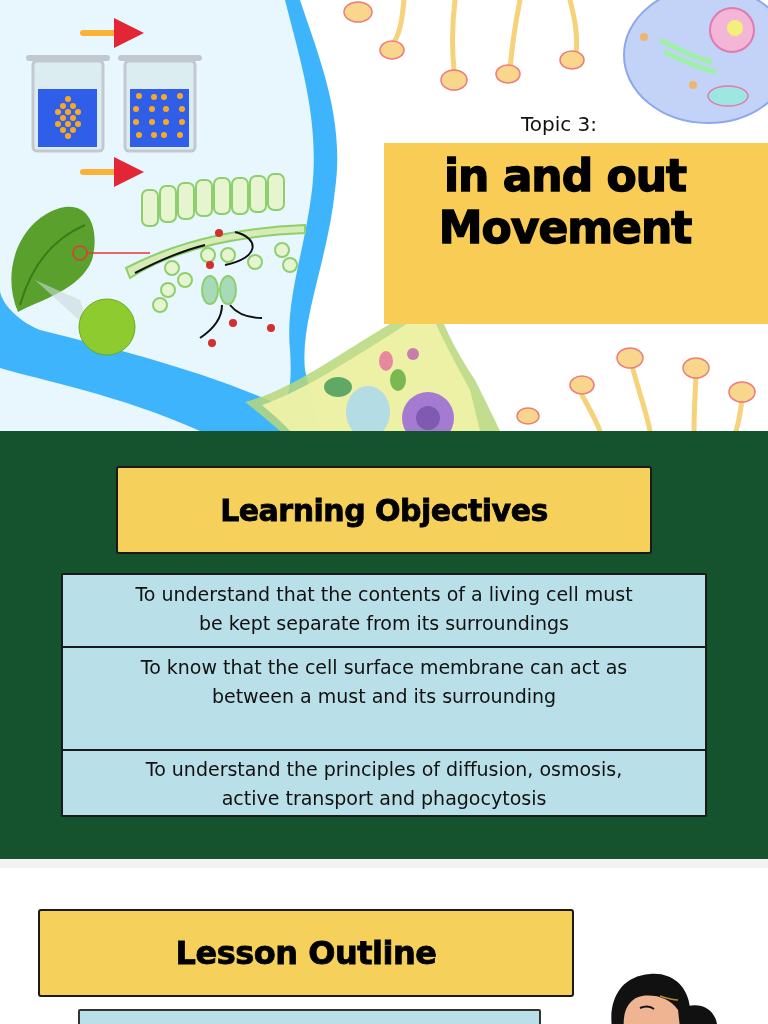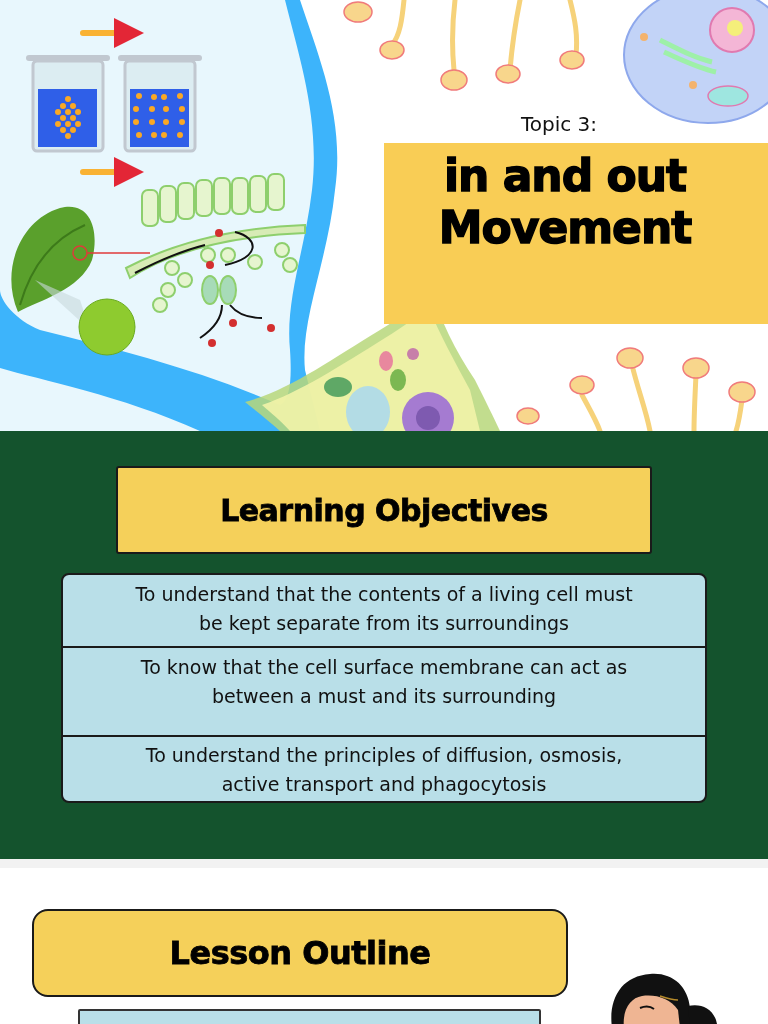--- a/index.html
+++ b/index.html
@@ -39,37 +39,37 @@
   }
   .heading-box .heading-text {
     font-family: "DejaVu Sans", sans-serif; font-weight: 900; color: #000;
     -webkit-text-stroke: 0.8px #000; letter-spacing: -0.5px;
   }
   .lo-heading { left: 116px; top: 35px; width: 536px; height: 88px; }
   .lo-heading .heading-text { font-size: 30px; }
 
   .obj-table {
     position: absolute; left: 61px; top: 142px; width: 646px;
-    border: 2px solid #1a1a1a; border-radius: 8px; background: #b9dfe8;
+    border: 2px solid #1a1a1a; border-radius: 2px; background: #b9dfe8;
   }
   .obj-row {
     text-align: center; font-family: "DejaVu Sans", sans-serif; font-size: 19px;
     line-height: 29px; color: #111; padding: 4px 14px;
   }
   .obj-row + .obj-row { border-top: 2px solid #1a1a1a; }
   .obj-row.r1 { height: 71px; padding-top: 5px; }
-  .obj-row.r2 { height: 89px; padding-top: 5px; }
+  .obj-row.r2 { height: 103px; padding-top: 5px; }
   .obj-row.r3 { height: 66px; }
 
   
   .slide3 {
     position: absolute; left: 0; top: 868px; width: 768px; height: 200px;
     background: #ffffff;
   }
-  .outline-heading { left: 32px; top: 41px; width: 536px; height: 88px; border-radius: 16px; }
+  .outline-heading { left: 38px; top: 41px; width: 536px; height: 88px; }
   .outline-heading .heading-text { font-size: 32px; }
   .outline-box {
     position: absolute; left: 78px; top: 141px; width: 463px; height: 40px;
     background: #b9dfe8; border: 2px solid #333; border-radius: 2px;
   }
   .person { position: absolute; left: 600px; top: 80px; }
 </style>
 </head>
 <body>
 

